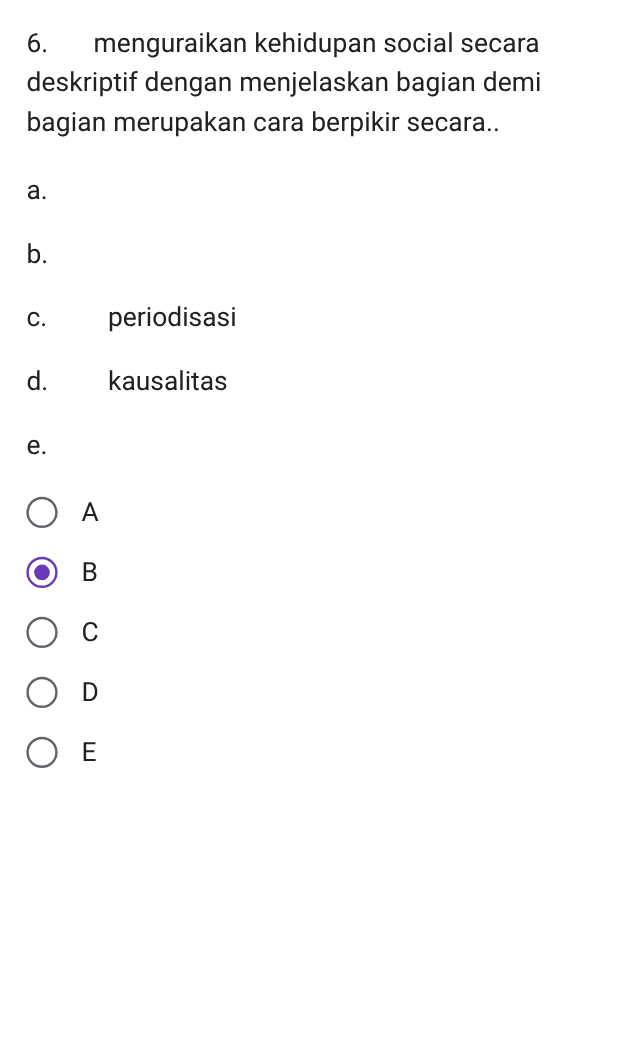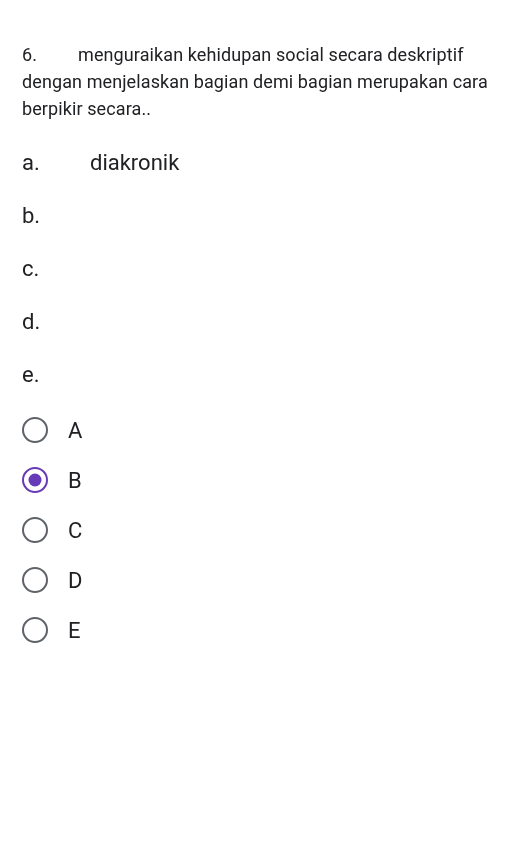--- a/index.html
+++ b/index.html
@@ -12,25 +12,24 @@
       background: #ffffff;
       width: 516px;
       height: 868px;
       padding: 20px 22px;
       color: #202124;
     }
     .question-block {
       margin-bottom: 30px;
     }
     .question-text {
-      font-size: 18px;
+      font-size: 22px;
       line-height: 1.5;
       color: #202124;
       letter-spacing: 0.1px;
-      margin-top: 21px;
     }
     .question-number {
       display: inline-block;
       width: 56px;
     }
     .options-list {
       margin-top: 28px;
     }
     .option-row {
       display: flex;
@@ -87,30 +86,31 @@
 <body>
 
 <div class="question-block">
   <div class="question-text">
     <span class="question-number">6.</span><span>menguraikan kehidupan social secara deskriptif dengan menjelaskan bagian demi bagian merupakan cara berpikir secara..</span>
   </div>
 
   <div class="options-list">
     <div class="option-row">
       <span class="option-letter">a.</span>
-      <span class="option-text">diakronik</span>
     </div>
     <div class="option-row">
       <span class="option-letter">b.</span>
     </div>
     <div class="option-row">
       <span class="option-letter">c.</span>
+      <span class="option-text">periodisasi</span>
     </div>
     <div class="option-row">
       <span class="option-letter">d.</span>
+      <span class="option-text">kausalitas</span>
     </div>
     <div class="option-row">
       <span class="option-letter">e.</span>
     </div>
   </div>
 </div>
 
 <div class="radio-group">
   <div class="radio-row">
     <span class="radio-circle"></span>

